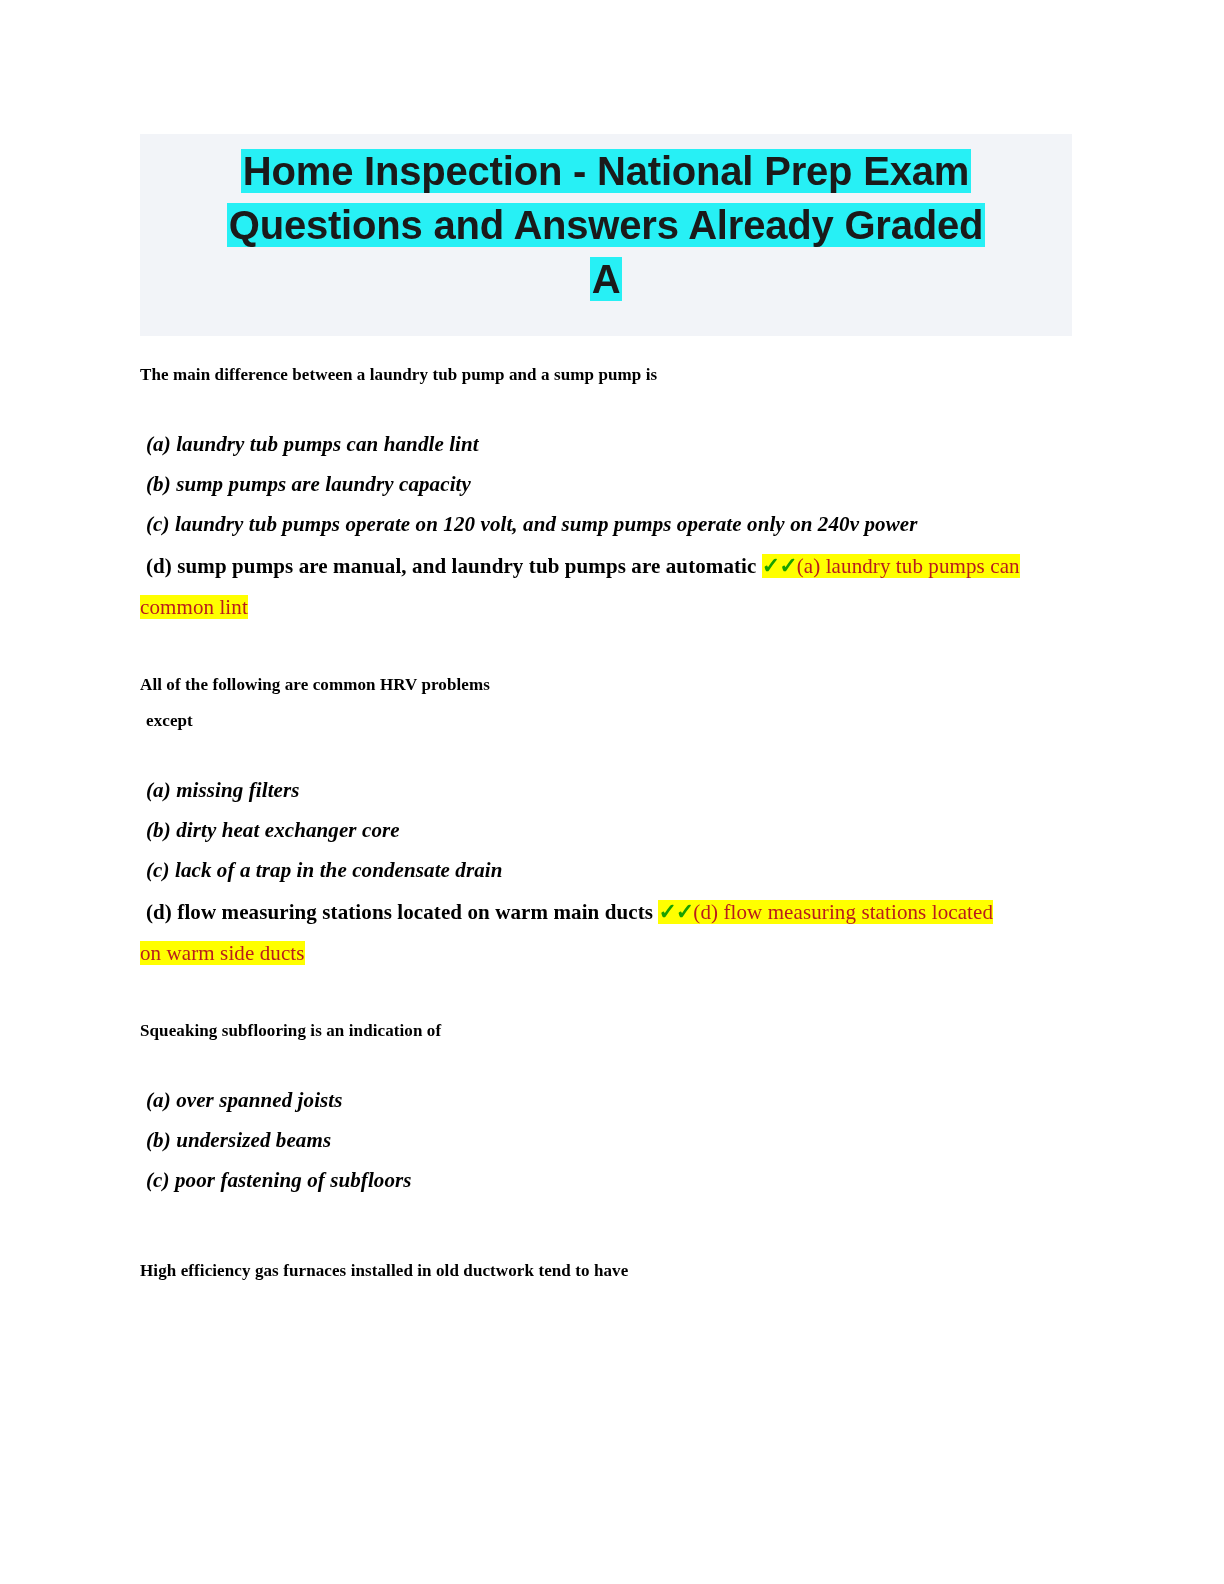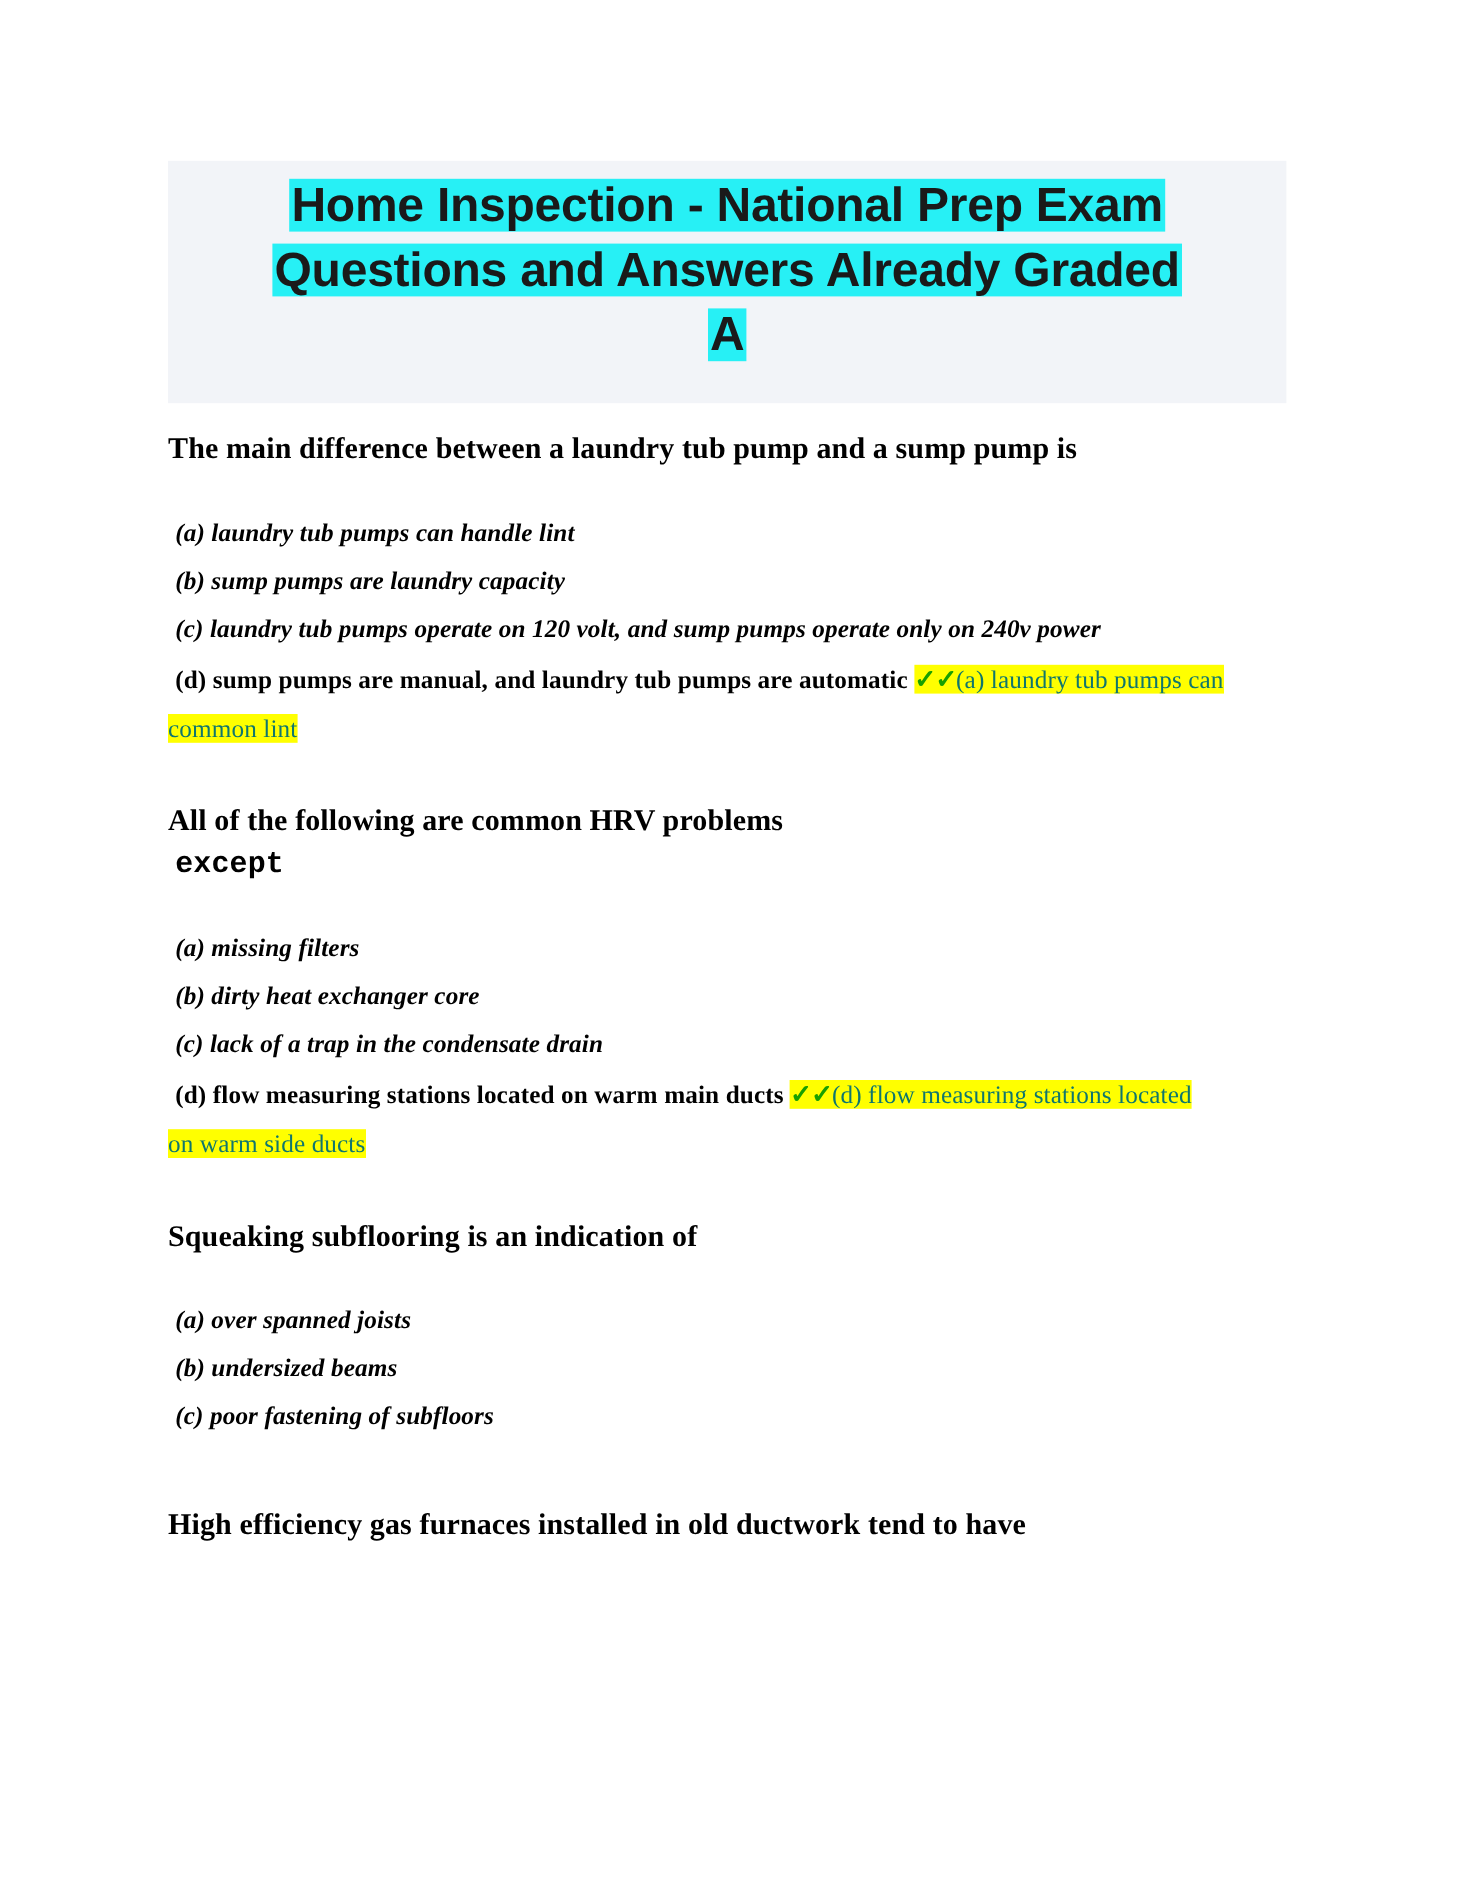--- a/index.html
+++ b/index.html
@@ -42,29 +42,28 @@
     background: #27f0f5;
     padding: 0 2px;
   }
   .content {
     position: absolute;
     left: 140px;
     top: 360px;
     width: 940px;
   }
   .qtext {
-    font-size: 25px;
+    font-size: 17px;
     line-height: 30px;
     font-weight: bold;
     margin: 0 0 6px 0;
     letter-spacing: 0.1px;
   }
   .qtext.sub {
     margin-left: 6px;
-    font-family: Liberation Mono, monospace;
   }
   .opts {
     margin: 34px 0 0 0;
   }
   .opt {
     font-size: 21px;
     line-height: 40px;
     font-weight: bold;
     margin-left: 6px;
     letter-spacing: 0.1px;
@@ -83,21 +82,21 @@
   .yh {
     background: #ffff00;
   }
   .check {
     color: #18a000;
     font-weight: bold;
     font-size: 22px;
     letter-spacing: -1px;
   }
   .ans {
-    color: #0f766e;
+    color: #b91c1c;
     font-weight: normal;
   }
 </style>
 </head>
 <body>
 
 <div class="page">
 
   <div class="title-block">
     <div class="title-line"><span class="hl">Home Inspection - National Prep Exam</span></div>

